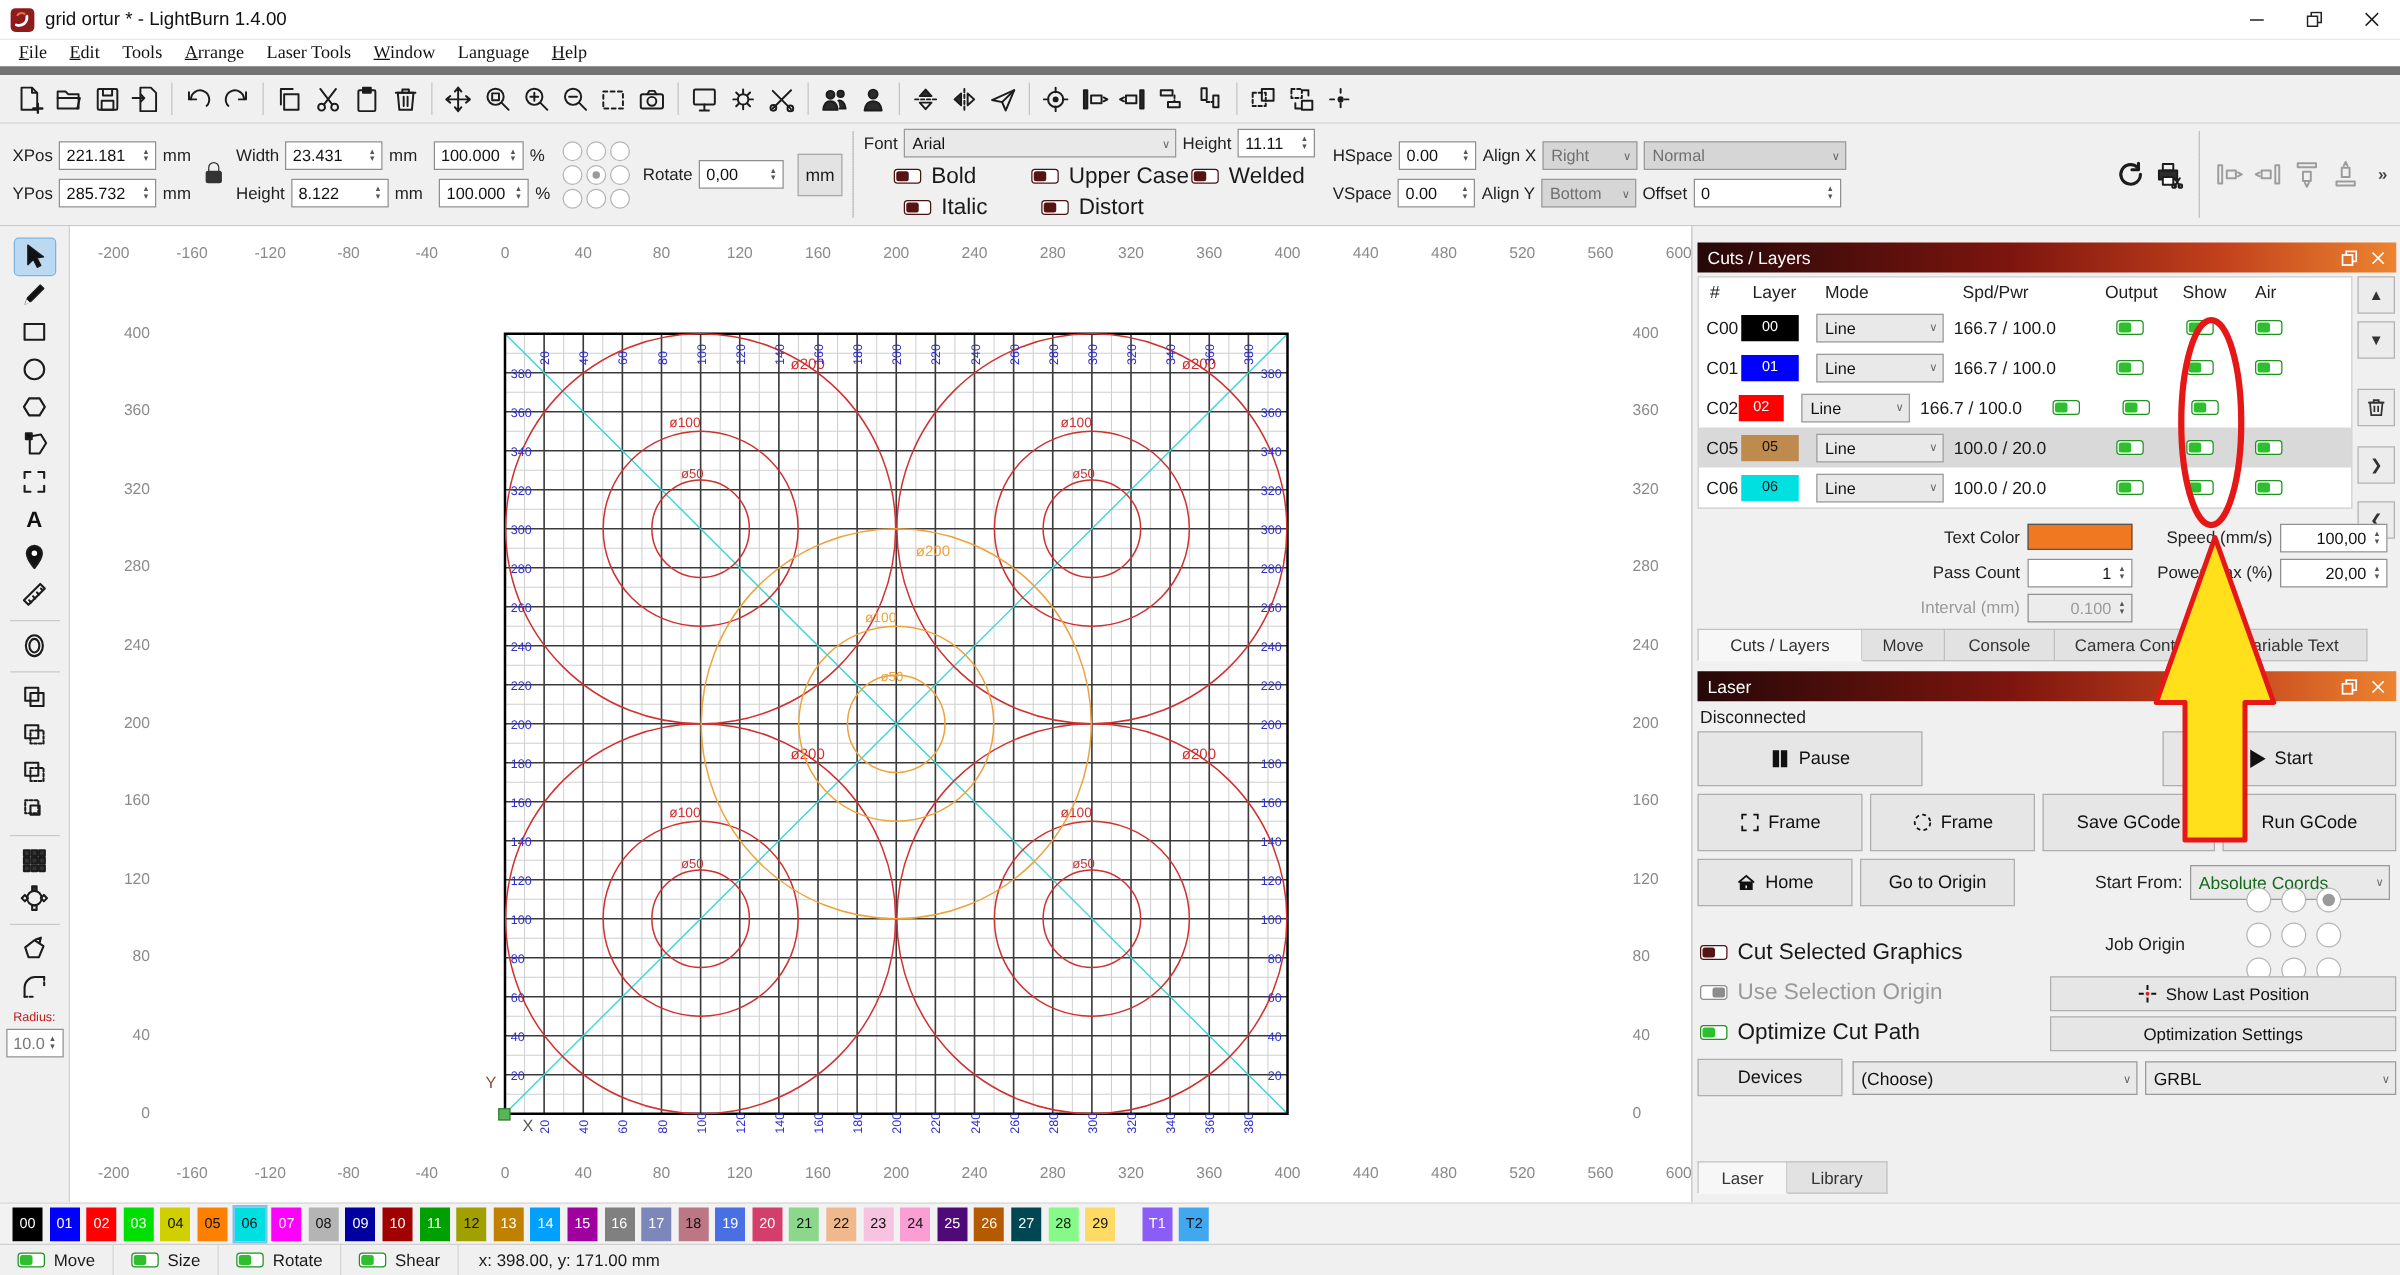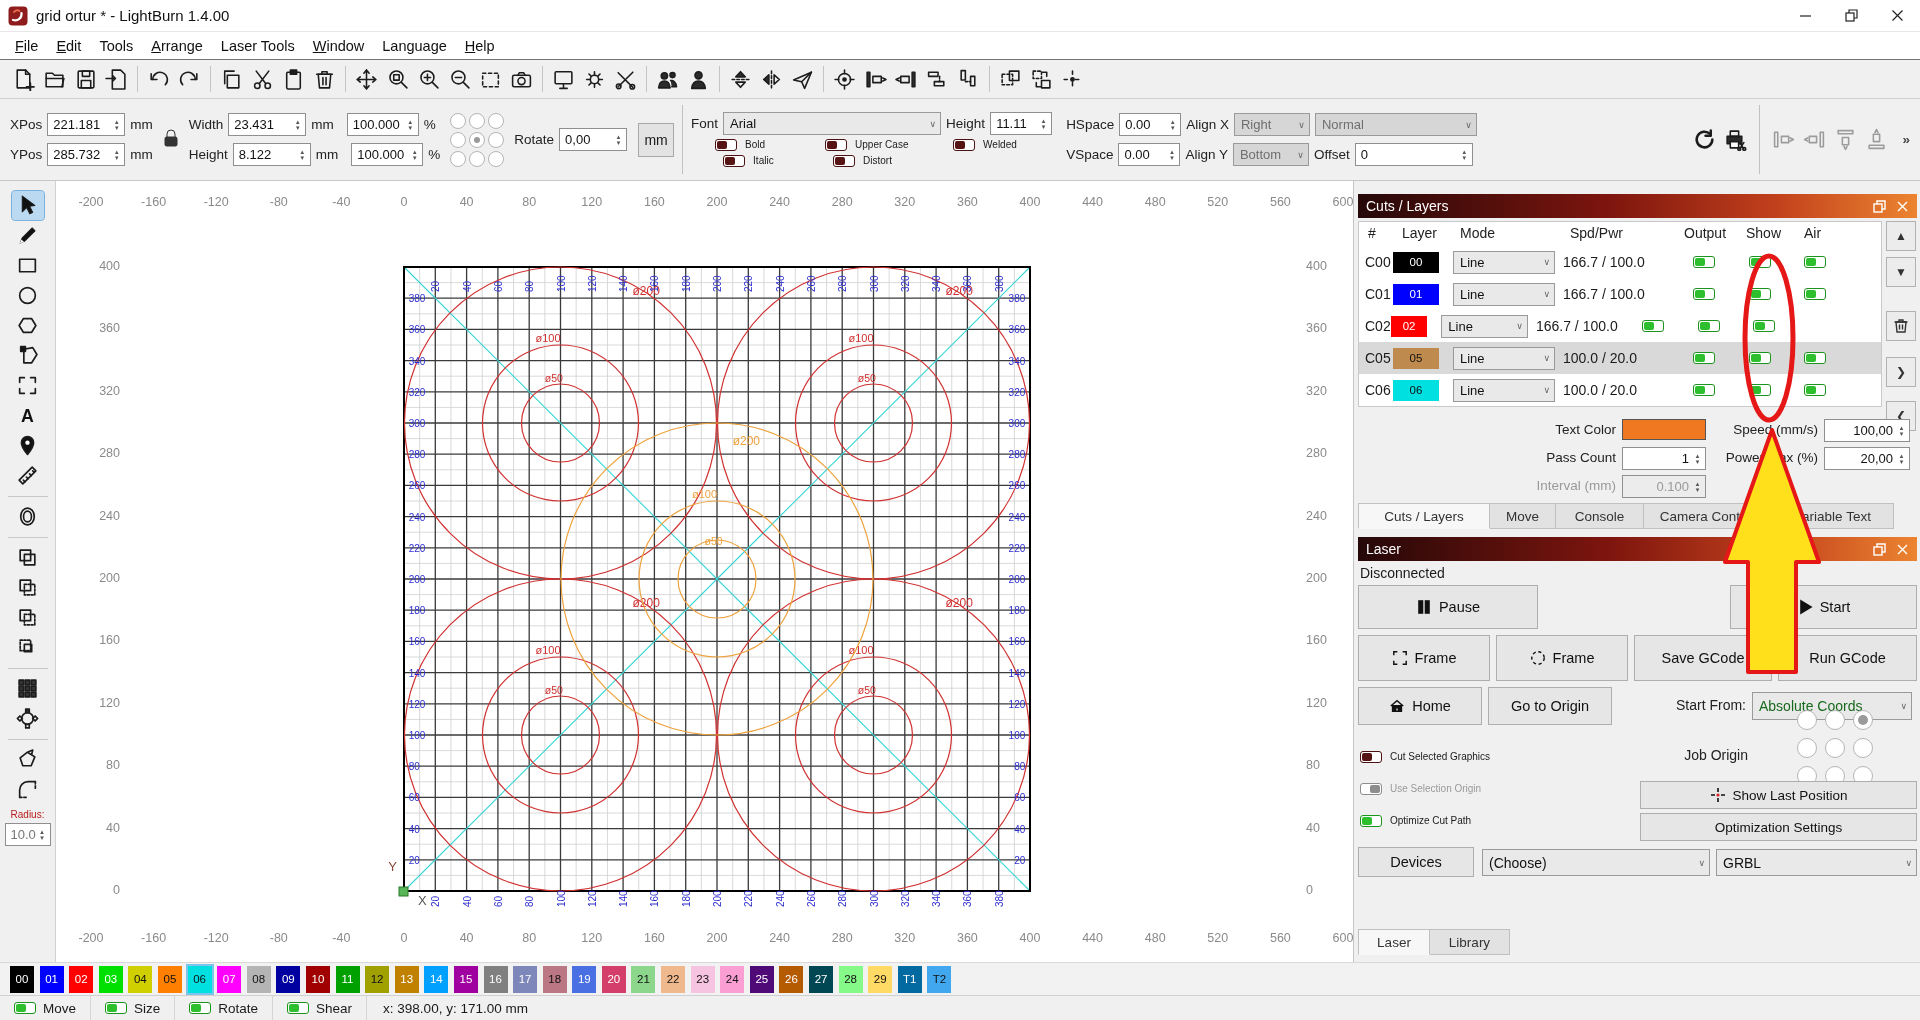--- a/index.html
+++ b/index.html
@@ -9,21 +9,21 @@
 
   
   .titlebar { position:absolute; top:0; left:0; right:0; height:32px; background:#ffffff; display:flex; align-items:center; border-bottom:1px solid #e8e8e8;}
   .titlebar .logo { width:20px; height:20px; margin:0 8px 0 8px; }
   .titlebar .title { font-size:15px; color:#111; }
   .win-btns { margin-left:auto; display:flex; height:100%; }
   .win-btn { width:46px; height:100%; display:flex; align-items:center; justify-content:center; font-size:15px; color:#222; }
   .win-btn svg { width:13px; height:13px; stroke:#222; fill:none; stroke-width:1.2; }
 
   
-  .menubar { position:absolute; top:32px; left:0; right:0; height:28px; background:#ffffff; display:flex; align-items:center; padding-left:6px; border-bottom:1px solid #737373; }
+  .menubar { position:absolute; top:32px; left:0; right:0; height:28px; background:#ffffff; display:flex; align-items:center; padding-left:6px; border-bottom:7px solid #737373;font-family:Liberation Serif, serif; }
   .menu-item { padding:4px 9px; font-size:14.5px; color:#111; }
   .menu-item u { text-decoration:underline; }
 
   
   .toolbar1 { position:absolute; top:60px; left:0; right:0; height:39px; background:#f0f0f0; border-bottom:1px solid #d0d0d0; display:flex; align-items:center; padding-left:8px; }
   .tb-btn { width:31px; height:31px; display:flex; align-items:center; justify-content:center; border-radius:2px; }
   .tb-btn svg { width:23px; height:23px; stroke:#1c1c1c; fill:none; stroke-width:1.5; stroke-linecap:round; stroke-linejoin:round; }
   .tb-btn.gray svg { stroke:#9c9c9c; }
   .tb-sep { width:1px; height:26px; background:#c4c4c4; margin:0 5px; }
 
@@ -84,21 +84,21 @@
   .sbtn { position:absolute; width:30px; height:30px; background:#ececec; border:1px solid #b2b2b2; display:flex; align-items:center; justify-content:center; color:#333; font-size:12px; }
   .sbtn svg { width:16px; height:16px; stroke:#333; fill:none; stroke-width:1.4; }
   .set-lbl { position:absolute; text-align:right; font-size:13.5px; color:#222; }
   .set-lbl.dis { color:#9a9a9a; }
   .tabbar { position:absolute; display:flex; height:26px; font-size:13.5px; }
   .tab { display:flex; align-items:center; justify-content:center; background:#e2e2e2; border:1px solid #c0c0c0; border-left:none; color:#333; }
   .tab:first-child { border-left:1px solid #c0c0c0; }
   .tab.active { background:#f7f7f7; border-bottom:1px solid #f7f7f7; }
   .big-btn { position:absolute; background:#e6e6e6; border:1px solid #aeaeae; display:flex; align-items:center; justify-content:center; gap:7px; font-size:14.5px; color:#111; }
   .big-btn svg { width:16px; height:16px; stroke:#111; fill:none; stroke-width:1.6; }
-  .chk-line { position:absolute; display:flex; gap:8px; font-size:10px; }
+  .chk-line { position:absolute; display:flex; align-items:center; gap:8px; font-size:18px; }
   .chk-line.dis { color:#9a9a9a; }
   .jo-grid { position:absolute; display:grid; grid-template-columns:repeat(3,20px); grid-template-rows:repeat(3,20px); gap:8px; }
   .jo-grid .radio { width:20px; height:20px; }
   .green-combo { color:#17691c; }
 
   
   .palette { position:absolute; top:962px; left:0; right:0; height:33px; background:#f2f2f2; border-top:1px solid #d8d8d8; display:flex; align-items:center; padding-left:10px; }
   .chip { width:24px; height:27px; display:flex; align-items:center; justify-content:center; font-size:11.5px; margin-right:5.6px; }
   .chip.sel { outline:2px solid #7ac4ee; outline-offset:0px; }
   .chip.tchip { margin-left:0; }
@@ -1265,21 +1265,21 @@
       <span class="chip" style="background: rgb(211, 63, 106); color: rgb(255, 255, 255);">20</span>
       <span class="chip" style="background: rgb(140, 215, 140); color: rgb(17, 17, 17);">21</span>
       <span class="chip" style="background: rgb(240, 185, 141); color: rgb(17, 17, 17);">22</span>
       <span class="chip" style="background: rgb(246, 196, 225); color: rgb(17, 17, 17);">23</span>
       <span class="chip" style="background: rgb(250, 158, 212); color: rgb(17, 17, 17);">24</span>
       <span class="chip" style="background: rgb(80, 10, 120); color: rgb(255, 255, 255);">25</span>
       <span class="chip" style="background: rgb(180, 90, 0); color: rgb(255, 255, 255);">26</span>
       <span class="chip" style="background: rgb(0, 71, 84); color: rgb(255, 255, 255);">27</span>
       <span class="chip" style="background: rgb(134, 250, 136); color: rgb(17, 17, 17);">28</span>
       <span class="chip" style="background: rgb(255, 219, 102); color: rgb(17, 17, 17);">29</span>
-      <span class="chip tchip" style="margin-left: 0; background: #0369a1; color: rgb(255, 255, 255);">T1</span>
+      <span class="chip tchip" style="margin-left: 16px; background: #8b5cf6; color: rgb(255, 255, 255);">T1</span>
       <span class="chip tchip" style="background: rgb(65, 168, 240); color: rgb(17, 17, 17);">T2</span>
     </div>
 
   <div class="statusbar">
     <span class="st-item">
         <span class="tgl on">
           <i></i>
         </span>
         <span>Move</span>
       </span>

